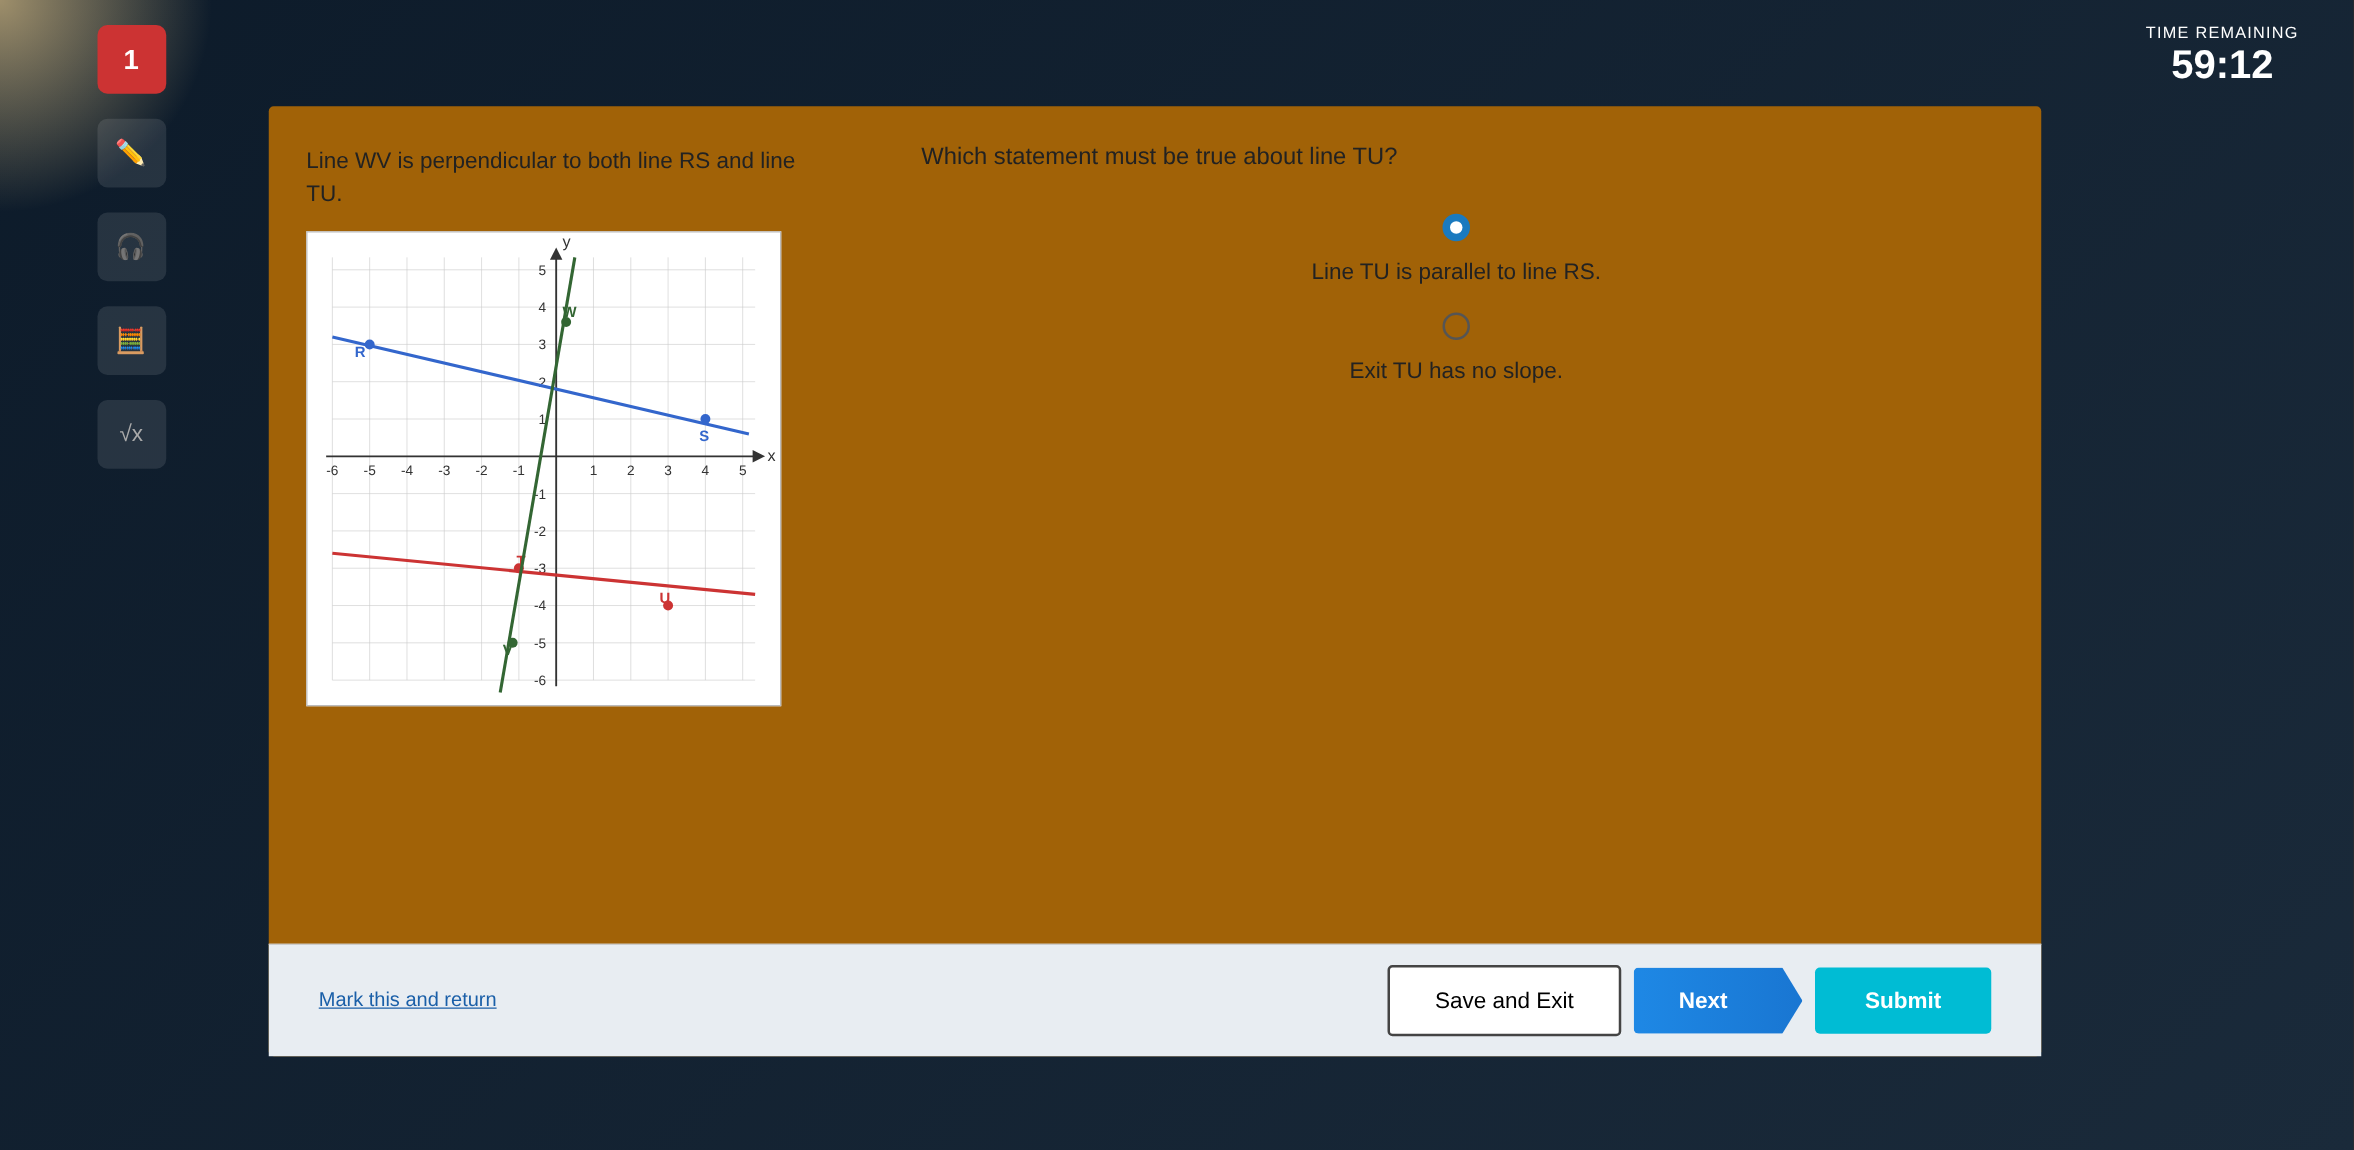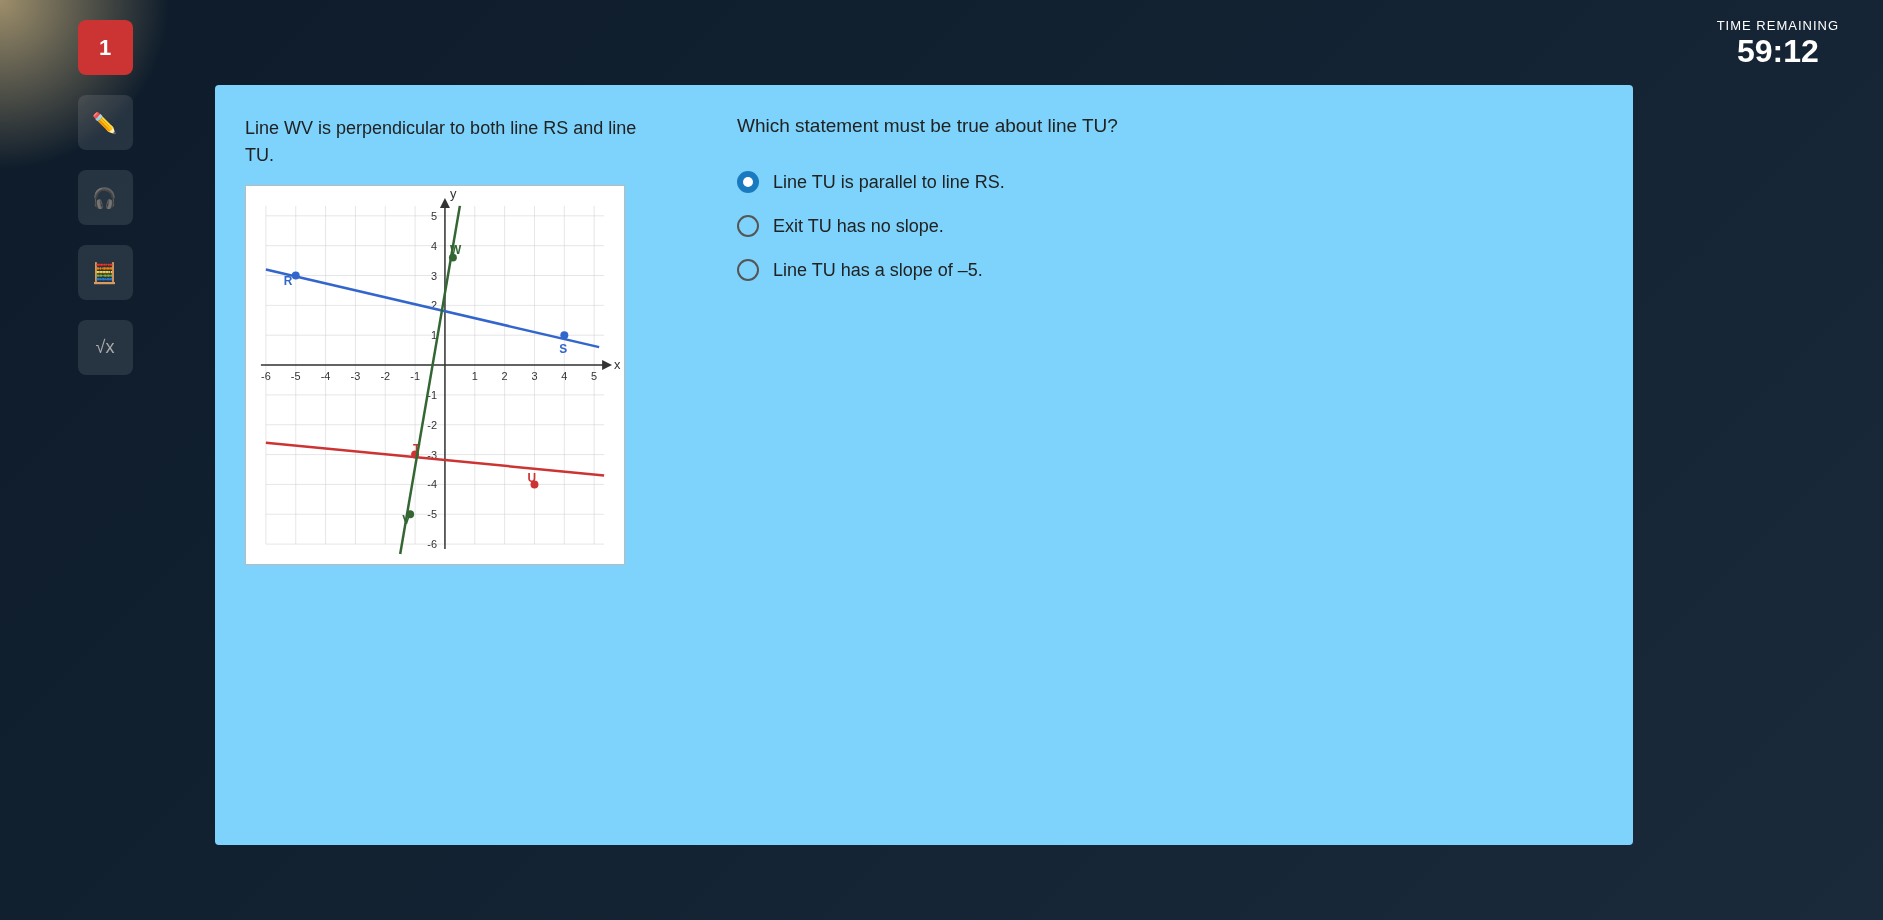--- a/index.html
+++ b/index.html
@@ -77,21 +77,21 @@
       font-weight: bold;
     }
 
     
     .main-content {
       position: absolute;
       left: 215px;
       top: 85px;
       width: 1418px;
       height: 760px;
-      background: #7dd3fc;
+      background: #a16207;
       border-radius: 4px;
     }
 
     
     .question-area {
       display: flex;
       flex-direction: row;
       padding: 30px 40px 20px 30px;
       gap: 30px;
       height: calc(100% - 100px);
@@ -143,20 +143,21 @@
       gap: 22px;
     }
 
     .choice-item {
       display: flex;
       align-items: center;
       gap: 14px;
       cursor: pointer;
       font-size: 18px;
       color: #222;
+      flex-direction: column;
     }
 
     .radio-outer {
       width: 22px; height: 22px;
       border-radius: 50%;
       border: 2px solid #555;
       display: flex; align-items: center; justify-content: center;
       flex-shrink: 0;
     }
     .radio-outer.selected {
@@ -371,22 +372,26 @@
           </div>
           <span>Line TU is parallel to line RS.</span>
         </div>
 
 
         <div class="choice-item">
           <div class="radio-outer"></div>
           <span>Exit TU has no slope.</span>
         </div>
 
-        <div class="choice-item">
-          <div class="radio-outer"></div>
-          <span>Line TU has a slope of –5.</span>
-        </div>
 
       </div>
     </div>
   </div>
 
+  <div class="bottom-bar">
+    <a class="mark-link" href="#">Mark this and return</a>
+    <div class="btn-group">
+      <button class="btn-save-exit">Save and Exit</button>
+      <button class="btn-next" style="background: linear-gradient(90deg,#1e88e5,#1976d2); clip-path: polygon(0 0, 88% 0, 100% 50%, 88% 100%, 0 100%); padding: 16px 60px 16px 36px;">Next</button>
+      <button class="btn-submit">Submit</button>
+    </div>
+  </div>
 </div>
 
 </body></html>

